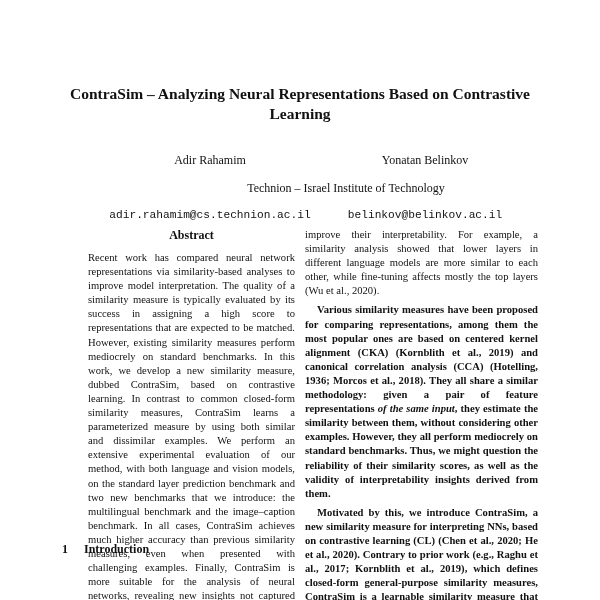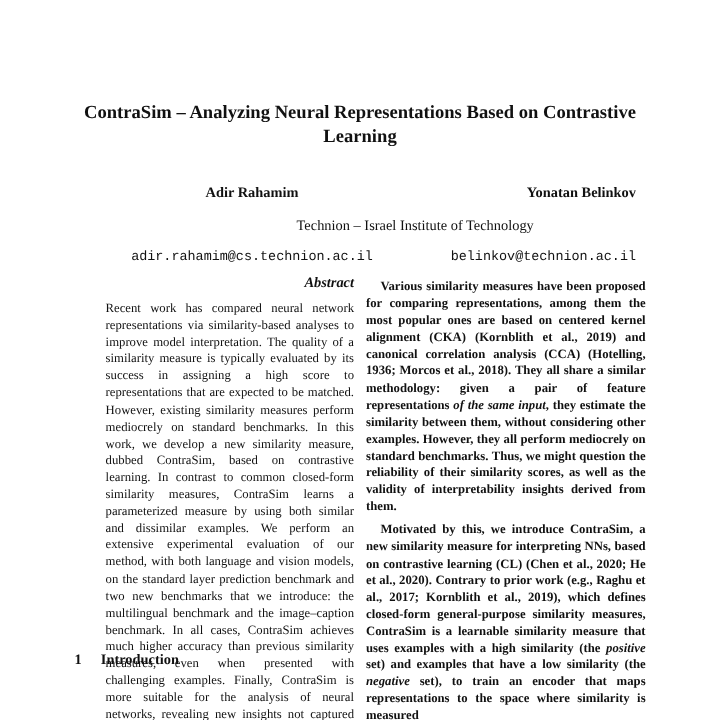--- a/index.html
+++ b/index.html
@@ -3,30 +3,30 @@
 <meta charset="utf-8">
 <style>
   html, body { margin:0; padding:0; background:#ffffff; }
   body { width:600px; height:600px; overflow:hidden; position:relative;
          font-family:"Liberation Serif", "DejaVu Serif", serif; color:#111; }
   .page { position:absolute; left:0; top:16px; width:556px; height:600px; }
   .title { position:absolute; left:40px; width:520px; top:68px; text-align:center;
            font-weight:bold; font-size:15.5px; line-height:20px; }
   .authors { position:absolute; top:137px; left:0; width:600px; }
   .author { position:absolute; text-align:center; }
-  .author .name { font-weight:bold; font-size:12px; line-height:14px; }
+  .author .name { font-weight:normal; font-size:12px; line-height:14px; }
   .author .email { font-family:"Liberation Mono", "DejaVu Sans Mono", monospace; font-size:11.2px; line-height:14px;margin-top:41px; }
   .a1 { left:100px; width:220px; }
-  .a2 { left:320px; width:210px;text-align:right; }
+  .a2 { left:320px; width:210px; }
   .affil { position:absolute; top:165px; left:0; width:600px; text-align:center; font-size:12px; line-height:14px;margin-left:46px; }
   .col { position:absolute; font-size:10.6px; line-height:14.1px; text-align:justify; }
   .left { left:88px; width:207px; top:212px; }
   .left-intro { left:62px; width:233px; top:541px; }
   .right { left:305px; width:233px; top:212px; }
-  .abs-title { text-align:right; font-weight:bold; font-size:12px; line-height:14px; margin-bottom:9px;font-style:italic; }
+  .abs-title { text-align:center; font-weight:bold; font-size:12px; line-height:14px; margin-bottom:9px; }
   .sec-title { position:absolute; left:62px; top:526px; font-weight:bold; font-size:12px; }
   .sec-title .num { display:inline-block; width:22px; }
   p { margin:0; }
   .indent { text-indent:12px; }
   .para-gap { margin-top:5px;font-weight:bold; }
   sup { font-size:7px; line-height:0; }
   em { font-style:italic; }
 </style>
 </head>
 <body>
@@ -34,31 +34,32 @@
 <div class="page">
   <div class="title">ContraSim – Analyzing Neural Representations Based on Contrastive Learning</div>
 
   <div class="authors">
     <div class="author a1">
       <div class="name">Adir Rahamim</div>
       <div class="email">adir.rahamim@cs.technion.ac.il</div>
     </div>
     <div class="author a2">
       <div class="name">Yonatan Belinkov</div>
-      <div class="email">belinkov@technion.ac.il</div>
+      <div class="email">belinkov@belinkov.ac.il</div>
     </div>
   </div>
   <div class="affil">Technion – Israel Institute of Technology</div>
 
   <div class="col left">
     <div class="abs-title">Abstract</div>
     <p><span>Recent work has compared neural network representations via similarity-based analyses to improve model interpretation. The quality of a similarity measure is typically evaluated by its success in assigning a high score to representations that are expected to be matched. However, existing similarity measures perform mediocrely on standard benchmarks. In this work, we develop a new similarity measure, dubbed ContraSim, based on contrastive learning. In contrast to common closed-form similarity measures, ContraSim learns a parameterized measure by using both similar and dissimilar examples. We perform an extensive experimental evaluation of our method, with both language and vision models, on the standard layer prediction benchmark and two new benchmarks that we introduce: the multilingual benchmark and the image–caption benchmark. In all cases, ContraSim achieves much higher accuracy than previous similarity measures, even when presented with challenging examples. Finally, ContraSim is more suitable for the analysis of neural networks, revealing new insights not captured by previous measures.</span><sup>1</sup></p>
   </div>
 
   <div class="sec-title">
     <span class="num">1</span><span>Introduction</span>
   </div>
 
   <div class="col right">
+    <p>improve their interpretability. For example, a similarity analysis showed that lower layers in different language models are more similar to each other, while fine-tuning affects mostly the top layers (Wu et al., 2020).</p>
     <p class="indent para-gap"><span>Various similarity measures have been proposed for comparing representations, among them the most popular ones are based on centered kernel alignment (CKA) (Kornblith et al., 2019) and canonical correlation analysis (CCA) (Hotelling, 1936; Morcos et al., 2018). They all share a similar methodology: given a pair of feature representations </span><em>of the same input</em><span>, they estimate the similarity between them, without considering other examples. However, they all perform mediocrely on standard benchmarks. Thus, we might question the reliability of their similarity scores, as well as the validity of interpretability insights derived from them.</span></p>
     <p class="indent para-gap"><span>Motivated by this, we introduce ContraSim, a new similarity measure for interpreting NNs, based on contrastive learning (CL) (Chen et al., 2020; He et al., 2020). Contrary to prior work (e.g., Raghu et al., 2017; Kornblith et al., 2019), which defines closed-form general-purpose similarity measures, ContraSim is a learnable similarity measure that uses examples with a high similarity (the </span><em>positive</em><span> set) and examples that have a low similarity (the </span><em>negative</em><span> set), to train an encoder that maps representations to the space where similarity is measured</span></p>
   </div>
 </div>
 
 </body></html>

